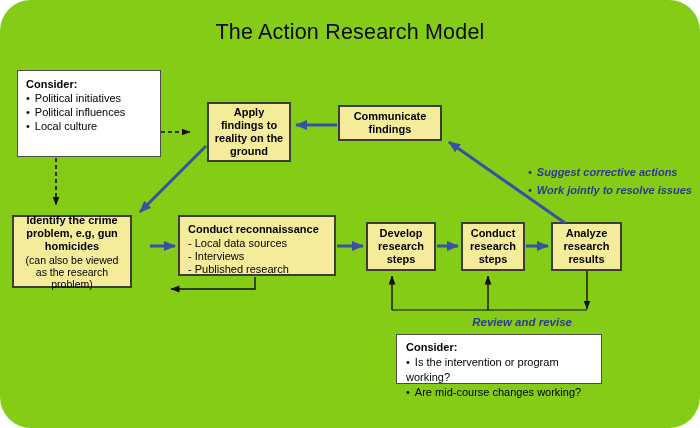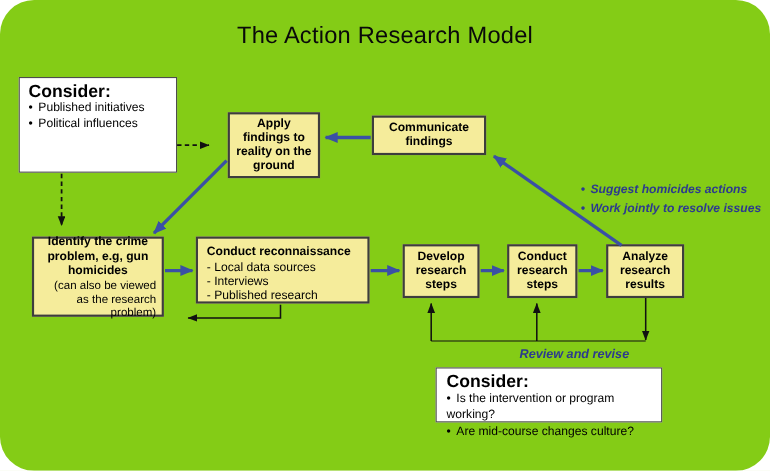--- a/index.html
+++ b/index.html
@@ -14,35 +14,35 @@
   
   .ybox {
     position:absolute; box-sizing:border-box;
     background:#F5EC9B; border:2px solid #3D3D3D;
     display:flex; flex-direction:column; align-items:center; justify-content:center;
     text-align:center; font-weight:bold; font-size:11px; line-height:13px;
   }
   .ybox.left { align-items:flex-start; justify-content:flex-start; text-align:left; padding:6px 8px 4px 8px; }
   .b-apply        { left:207px; top:102px; width:84px;  height:60px; padding:0 4px;align-items:flex-end; }
   .b-communicate  { left:338px; top:105px; width:104px; height:36px; }
-  .b-identify     { left:29px;  top:215px; width:120px; height:73px; padding:2px 5px; }
+  .b-identify     { left:12px;  top:215px; width:120px; height:73px; padding:2px 5px; }
   .b-recon        { left:178px; top:215px; width:158px; height:61px; }
   .b-develop      { left:366px; top:222px; width:70px;  height:49px;align-items:center; }
   .b-conduct      { left:461px; top:222px; width:64px;  height:49px; }
   .b-analyze      { left:551px; top:222px; width:71px;  height:49px; }
-  .identify-note  { font-weight:normal; font-size:10.5px; line-height:12px; margin-top:1px;text-align:right; }
+  .identify-note  { font-weight:normal; font-size:10.5px; line-height:12px; margin-top:1px; }
   .recon-list     { margin:1px 16px 0 0; padding:0; list-style:none; font-weight:normal; line-height:13px; }
   
   .wbox {
     position:absolute; box-sizing:border-box; background:#ffffff;
     border:1.5px solid #4D4D4D; font-size:11px;
   }
   .w-top    { left:17px;  top:70px;  width:144px; height:87px; padding:6px 8px; line-height:14px; }
   .w-bottom { left:396px; top:334px; width:206px; height:50px; padding:5px 9px; line-height:15px; }
-  .wbox .heading { font-weight:bold; font-size:16px; }
+  .wbox .heading { font-weight:bold; font-size:11px; }
   .blist { margin:0; padding:0; list-style:none; }
   .blist li::before { content:"•"; margin-right:5px; }
   
   .side-notes {
     position:absolute; left:528px; top:163px; color:#2C3A8F;
     font-weight:bold; font-style:italic; font-size:11px; line-height:18px;
   }
   .review-label {
     position:absolute; left:427px; top:316px; width:145px; text-align:right;
     color:#2C3A8F; font-weight:bold; font-style:italic; font-size:11.5px;
@@ -52,22 +52,23 @@
 </head>
 <body>
 
 <div class="canvas">
 
   <div class="title">The Action Research Model</div>
 
   <div class="wbox w-top">
     <div class="heading">Consider:</div>
     <ul class="blist">
-      <li>Published initiatives</li>
+      <li>Political initiatives</li>
       <li>Political influences</li>
+      <li>Local culture</li>
     </ul>
   </div>
 
   <div class="ybox b-apply">
     <span>Apply findings to reality on the ground</span>
   </div>
 
   <div class="ybox b-communicate">
     <span>Communicate findings</span>
   </div>
@@ -92,31 +93,31 @@
 
   <div class="ybox b-conduct">
     <span>Conduct research steps</span>
   </div>
 
   <div class="ybox b-analyze">
     <span>Analyze research results</span>
   </div>
 
   <ul class="blist side-notes">
-    <li>Suggest homicides actions</li>
+    <li>Suggest corrective actions</li>
     <li>Work jointly to resolve issues</li>
   </ul>
 
   <div class="review-label">Review and revise</div>
 
   <div class="wbox w-bottom">
     <div class="heading">Consider:</div>
     <ul class="blist">
       <li>Is the intervention or program working?</li>
-      <li>Are mid-course changes culture?</li>
+      <li>Are mid-course changes working?</li>
     </ul>
   </div>
 
   <svg class="arrow-layer" viewBox="0 0 700 428" xmlns="http://www.w3.org/2000/svg">
     <defs>
       <marker id="mblue" markerUnits="userSpaceOnUse" markerWidth="14" markerHeight="12" refX="11" refY="5" orient="auto">
         <path d="M0,0 L12,5 L0,10 Z" fill="#3A50A5"></path>
       </marker>
       <marker id="mblack" markerUnits="userSpaceOnUse" markerWidth="11" markerHeight="9" refX="8.5" refY="3.5" orient="auto">
         <path d="M0,0 L9,3.5 L0,7 Z" fill="#111111"></path>

